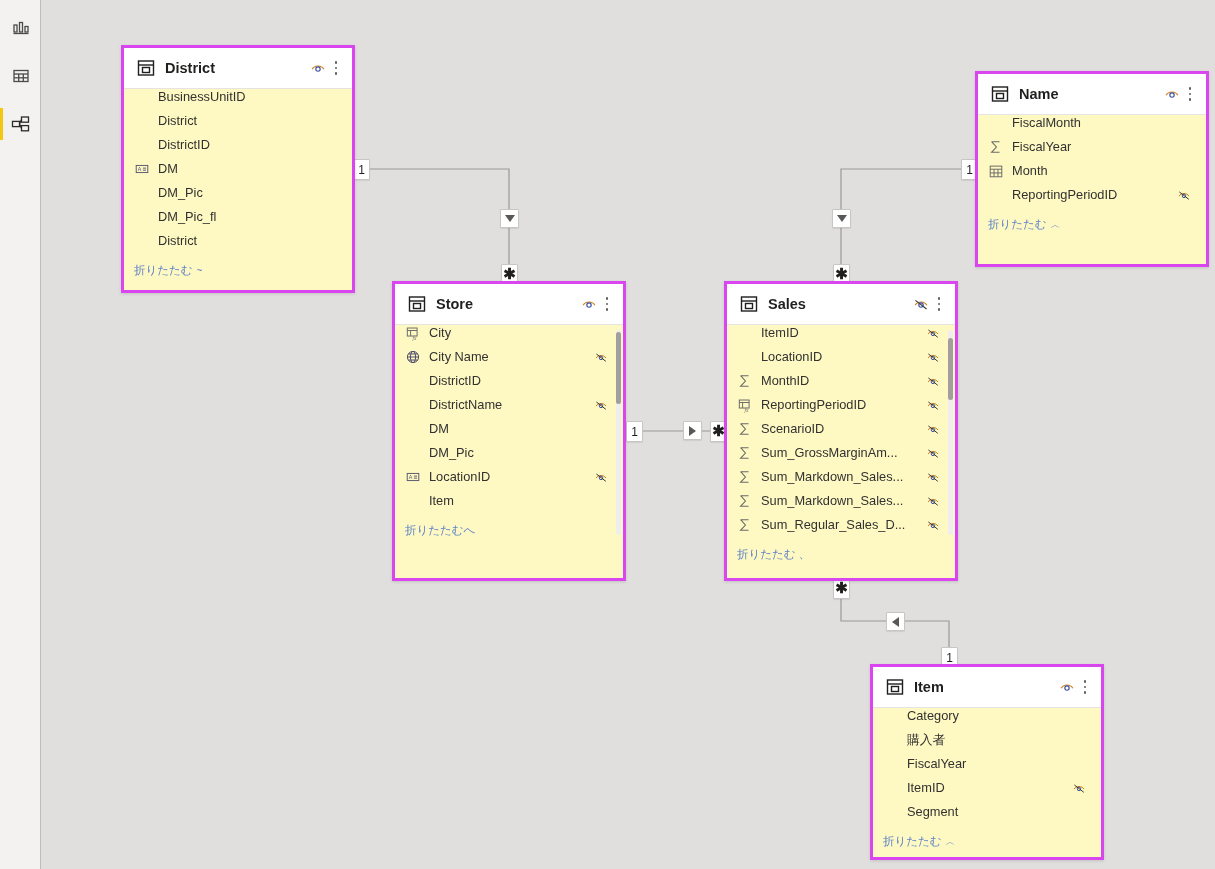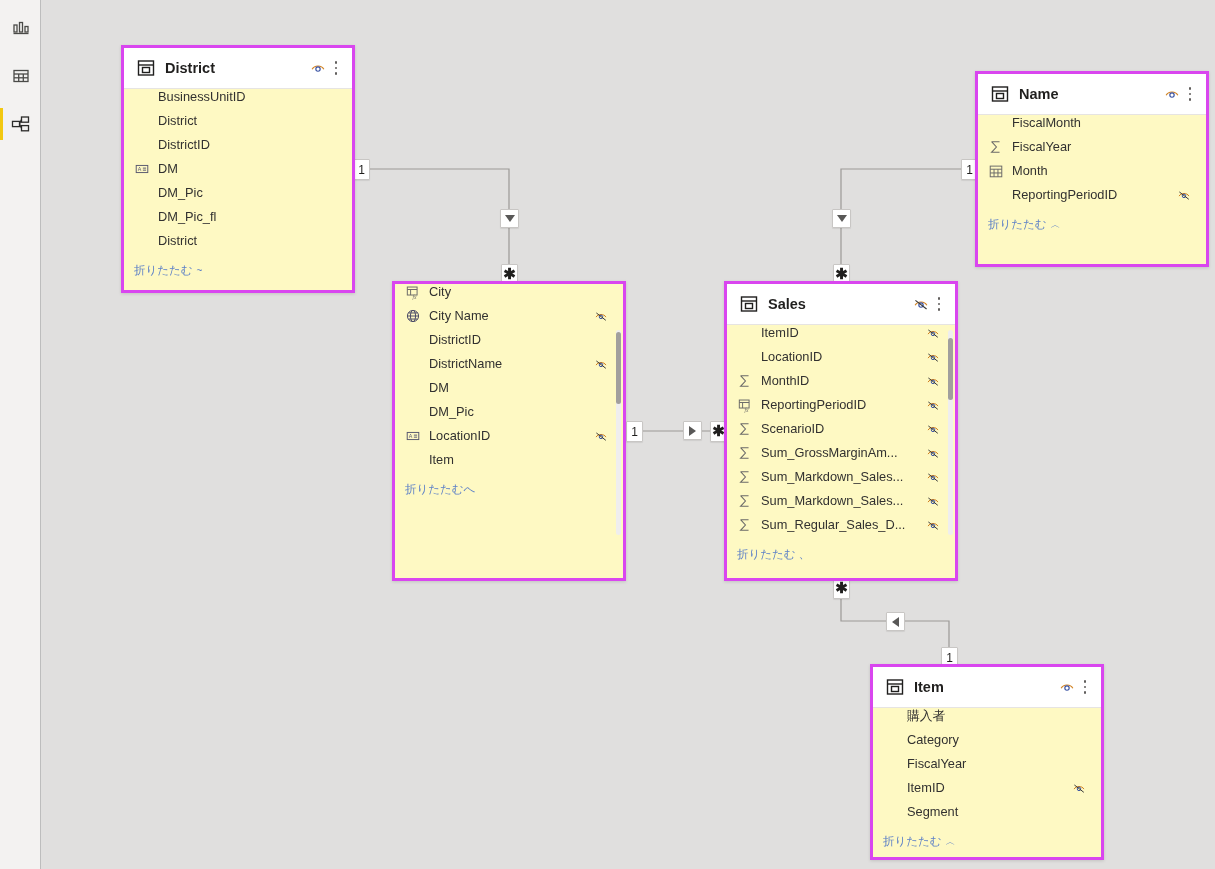--- a/index.html
+++ b/index.html
@@ -333,20 +333,47 @@
           </span>
         </div>
       </div>
     <div class="collapse">
       <span>折りたたむ</span>
       <span class="chev">︿</span>
     </div>
   </div>
 
   <div class="tbl" style="left:392px; top:281px; width:234px; height:300px;">
+    <div class="tbl-head">
+      <span class="tbl-icon">
+        <svg width="20" height="20" viewBox="0 0 20 20">
+            <g fill="none" stroke="#201f1e" stroke-width="1.4">
+          <rect x="2.5" y="3" width="15" height="14"></rect>
+              <line x1="2.5" y1="7" x2="17.5" y2="7"></line>
+          <rect x="6.5" y="9.5" width="7" height="5"></rect>
+            </g>
+          </svg>
+      </span>
+      <span class="tbl-title">Store</span>
+      <span class="head-act">
+        <svg width="18" height="18" viewBox="0 0 20 20">
+            <g fill="none" stroke-width="1.3">
+          <path d="M3.5 11.5 C6 6.5 14 6.5 16.5 11.5" stroke="#d08020"></path>
+          <circle cx="10" cy="11.2" r="2.4" stroke="#3a53a4"></circle>
+            </g>
+          </svg>
+      </span>
+      <span class="kebab">
+          <span>
+            <i></i>
+            <i></i>
+            <i></i>
+          </span>
+        </span>
+    </div>
     <div class="tbl-body">
         <div class="fld">
           <span class="fld-ico"><svg width="16" height="16" viewBox="0 0 18 18">
               <g fill="none" stroke="#6b6a68" stroke-width="1.1">
                 <rect x="2.6" y="3.4" width="11" height="9"></rect>
                 <line x1="2.6" y1="6.2" x2="13.6" y2="6.2"></line>
                 <line x1="6.3" y1="6.2" x2="6.3" y2="12.4"></line>
               </g>
               <text x="8.4" y="16.4" font-size="6.2" fill="#6b6a68" font-family="Liberation Serif, serif" font-style="italic">fx</text>
             </svg></span>
@@ -635,26 +662,26 @@
           <span>
             <i></i>
             <i></i>
             <i></i>
           </span>
         </span>
     </div>
     <div class="tbl-body">
         <div class="fld">
           <span class="fld-ico"></span>
+          <span class="fld-name">Category</span>
+          <span class="fld-hid"></span>
+        </div>
+        <div class="fld">
+          <span class="fld-ico"></span>
           <span class="fld-name">購入者</span>
-          <span class="fld-hid"></span>
-        </div>
-        <div class="fld">
-          <span class="fld-ico"></span>
-          <span class="fld-name">Category</span>
           <span class="fld-hid"></span>
         </div>
         <div class="fld">
           <span class="fld-ico"></span>
           <span class="fld-name">FiscalYear</span>
           <span class="fld-hid"></span>
         </div>
         <div class="fld">
           <span class="fld-ico"></span>
           <span class="fld-name">ItemID</span>

